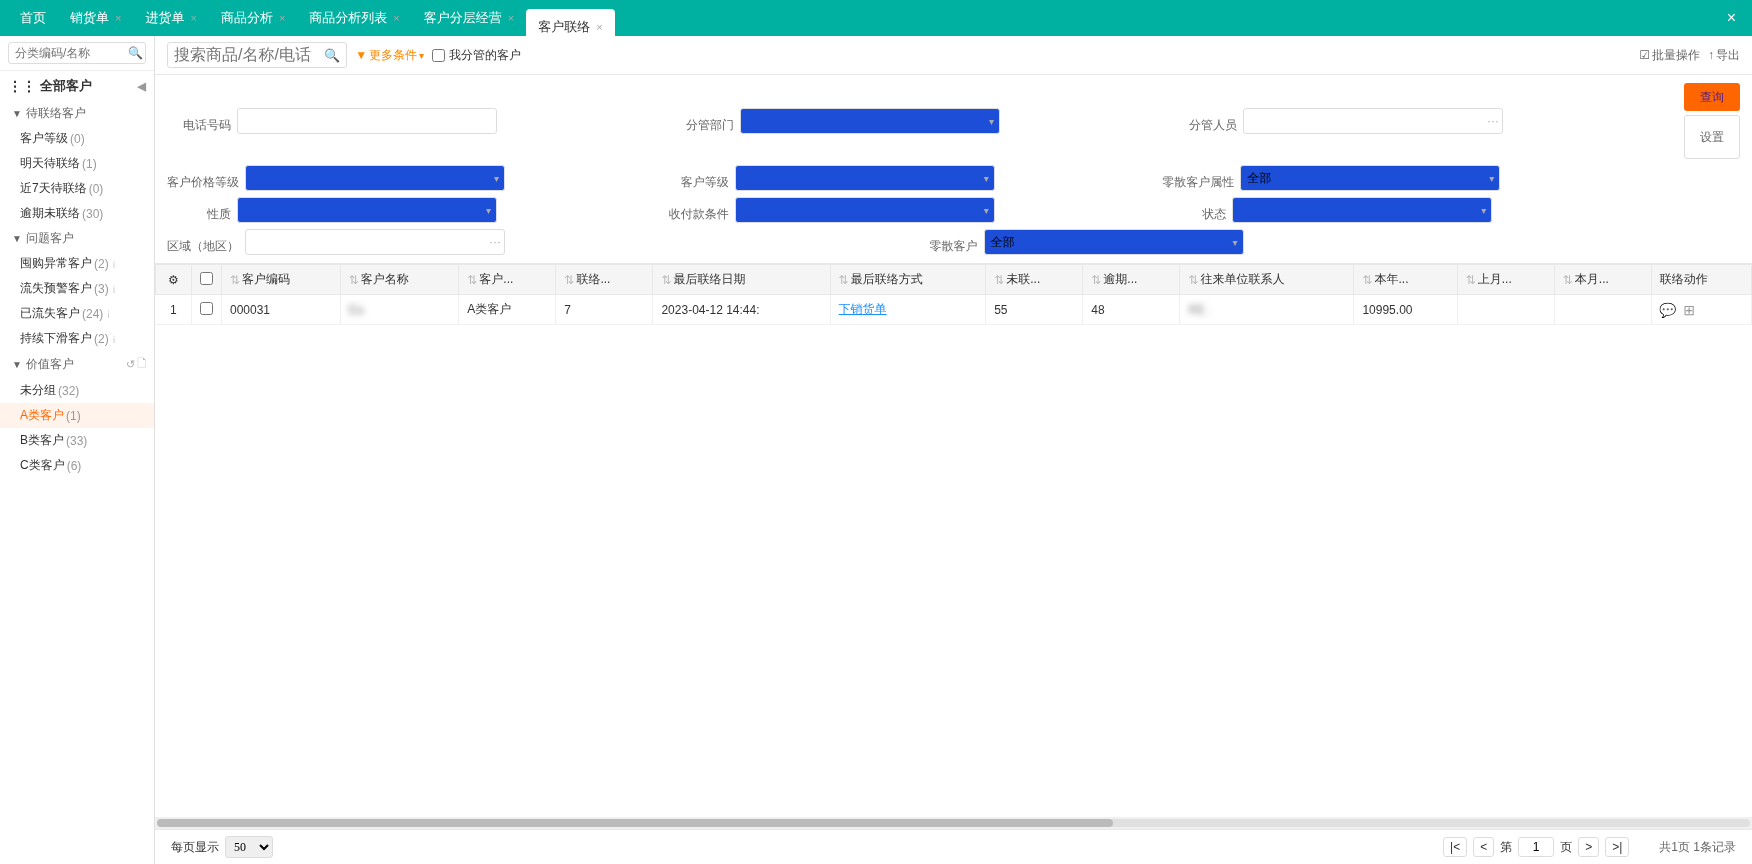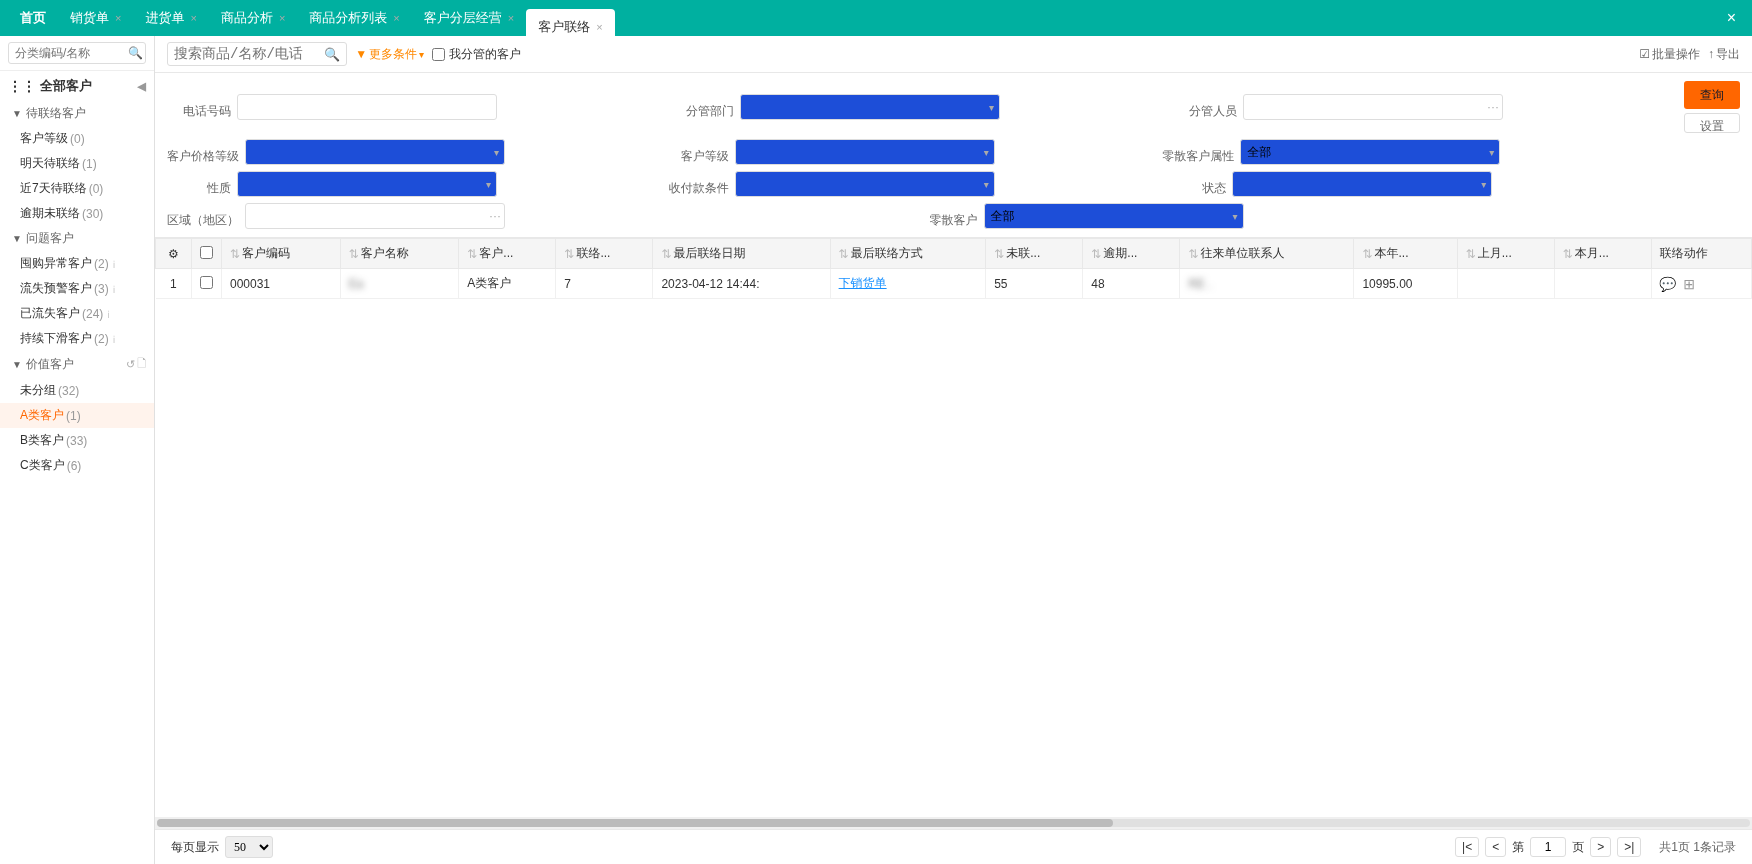--- a/index.html
+++ b/index.html
@@ -3,21 +3,21 @@
   <meta charset="utf-8">
   <style>
     * { margin: 0; padding: 0; box-sizing: border-box; }
     body { font-family: "Microsoft YaHei", "PingFang SC", sans-serif; font-size: 12px; background: #f0f0f0; width: 1752px; height: 864px; overflow: hidden; }
 
     
     .top-nav { background: #00b0a0; height: 36px; display: flex; align-items: center; padding: 0 8px; }
     .top-nav .nav-item { color: #fff; padding: 0 12px; height: 36px; display: flex; align-items: center; cursor: pointer; font-size: 13px; white-space: nowrap; }
     .top-nav .nav-item.active { background: #fff; color: #333; border-radius: 4px 4px 0 0; margin-top: 17px; }
     .top-nav .nav-item .close-btn { margin-left: 6px; color: #aaa; font-size: 11px; }
-    .top-nav .home { color: #fff; font-size: 13px; padding: 0 12px; font-weight: bold; }
+    .top-nav .home { color: #fff; font-size: 13px; padding: 0 12px; }
     .top-nav-right { margin-left: auto; }
     .top-nav .x-btn { color: #fff; font-size: 16px; padding: 0 8px; cursor: pointer; }
 
     
     .main-layout { display: flex; height: calc(864px - 36px); }
 
     
     .sidebar { width: 155px; background: #fff; border-right: 1px solid #e0e0e0; display: flex; flex-direction: column; overflow-y: auto; }
     .sidebar-search { padding: 6px 8px; border-bottom: 1px solid #eee; display: flex; align-items: center; }
     .sidebar-search input { border: 1px solid #ddd; border-radius: 3px; padding: 3px 6px; font-size: 12px; width: 100%; outline: none; }
@@ -46,22 +46,22 @@
     
     .filter-panel { background: #fff; padding: 8px 12px; border-bottom: 1px solid #e8e8e8; flex-shrink: 0; }
     .filter-row { display: flex; align-items: center; margin-bottom: 6px; gap: 0; }
     .filter-row:last-child { margin-bottom: 0; }
     .filter-field { display: flex; align-items: flex-end; flex: 1; min-width: 0; }
     .filter-label { color: #666; font-size: 12px; white-space: nowrap; margin-right: 6px; min-width: 64px; text-align: right; }
     .filter-input { border: 1px solid #ddd; border-radius: 3px; padding: 3px 6px; font-size: 12px; flex: 1; outline: none; height: 26px; }
     .filter-select-wrap { flex: 1; position: relative; }
     .filter-select-wrap select { width: 100%; border: 1px solid #ddd; border-radius: 3px; padding: 3px 6px; font-size: 12px; outline: none; height: 26px; appearance: none; background: #1d4ed8; }
     .filter-select-wrap .down-arrow { position: absolute; right: 6px; top: 50%; transform: translateY(-50%); color: #aaa; font-size: 10px; pointer-events: none; }
-    .query-btn { background: #ff6600; color: #0f172a; border: none; border-radius: 3px; padding: 4px 16px; font-size: 12px; cursor: pointer; height: 28px; }
-    .set-btn { background: #fff; color: #666; border: 1px solid #ddd; border-radius: 3px; padding: 4px 12px; font-size: 12px; cursor: pointer; height: 20px; }
+    .query-btn { background: #ff6600; color: #4c1d95; border: none; border-radius: 3px; padding: 4px 16px; font-size: 12px; cursor: pointer; height: 28px; }
+    .set-btn { background: #fff; color: #666; border: 1px solid #ddd; border-radius: 3px; padding: 4px 12px; font-size: 12px; cursor: pointer; height: 44px; }
 
     
     .table-wrap { flex: 1; overflow: auto; background: #fff; margin: 0; }
     table { width: 100%; border-collapse: collapse; font-size: 12px; }
     thead tr { background: #f5f5f5; }
     thead th { padding: 6px 8px; border: 1px solid #e8e8e8; font-weight: normal; color: #333; white-space: nowrap; position: sticky; top: 0; background: #f5f5f5; text-align: left; }
     thead th .col-header { display: flex; align-items: center; gap: 2px; }
     tbody tr { background: #fff; }
     tbody td { padding: 6px 8px; border-bottom: 1px solid #f0f0f0; border-right: 1px solid #f0f0f0; white-space: nowrap; color: #333; }
     .link-cell { color: #1890ff; cursor: pointer; text-decoration: underline; }
@@ -182,21 +182,21 @@
           <span class="count">(6)</span>
           <span style="margin-left:auto; color:#aaa; font-size:11px;"></span>
         </div>
       </div>
   </div>
 
   <div class="content">
 
     <div class="toolbar">
       <div class="toolbar-search">
-        <input type="text" style="width: 150px; border: none; outline: none; font-size: 14px; font-family: Liberation Mono, monospace;" placeholder="搜索商品/名称/电话">
+        <input type="text" style="width: 150px; border: none; outline: none; font-size: 16px;" placeholder="搜索商品/名称/电话">
         <span style="color:#aaa; font-size:13px;">🔍</span>
       </div>
       <div class="filter-btn">
         <span style="color:#ff8800;">▼</span>
         <span>更多条件</span>
         <span style="font-size:10px;">▾</span>
       </div>
       <div class="my-customer">
         <input type="checkbox" style="">
         <span>我分管的客户</span>
@@ -434,16 +434,16 @@
         <option>100</option>
       </select>
       <span style="flex:1;"></span>
       <button class="page-btn">|&lt;</button>
       <button class="page-btn">&lt;</button>
       <span>第</span>
       <input class="page-input" type="text" value="1" style="">
       <span>页</span>
       <button class="page-btn">&gt;</button>
       <button class="page-btn">&gt;|</button>
-      <span class="total" style="margin-left:12px;">共1页 1条记录</span>
+      <span class="total" style="margin-left:24px;">共1页 1条记录</span>
     </div>
   </div>
 </div>
 
 </body></html>

